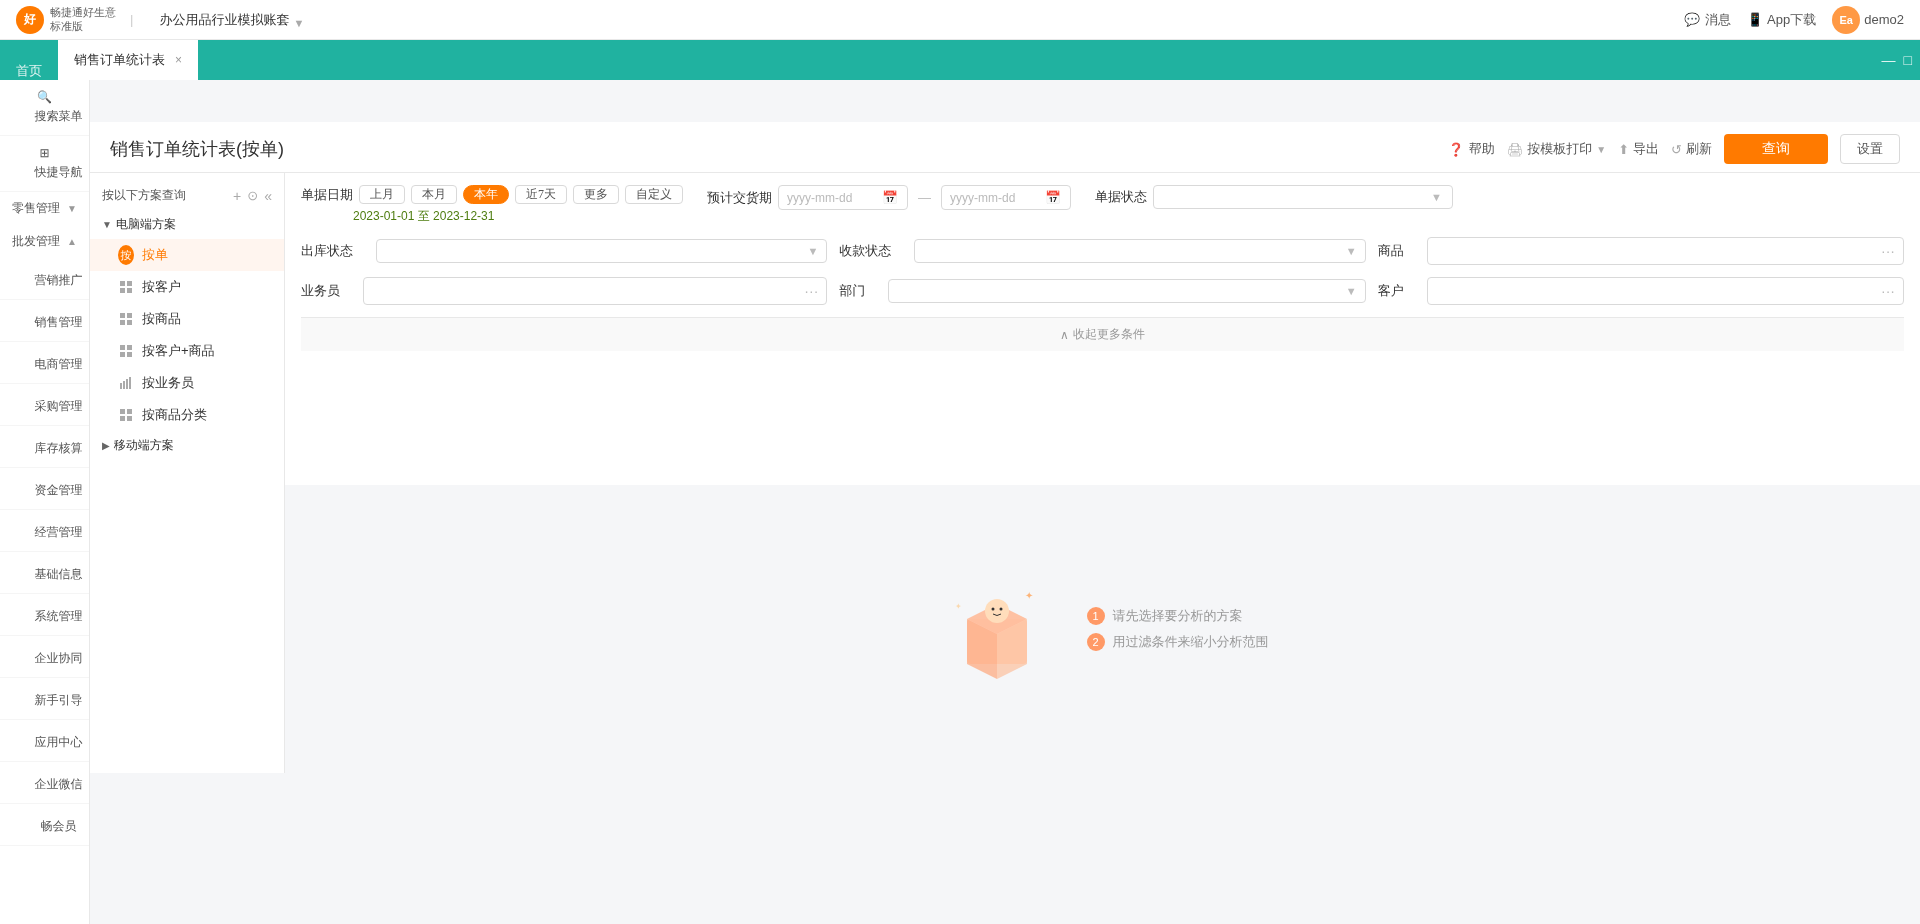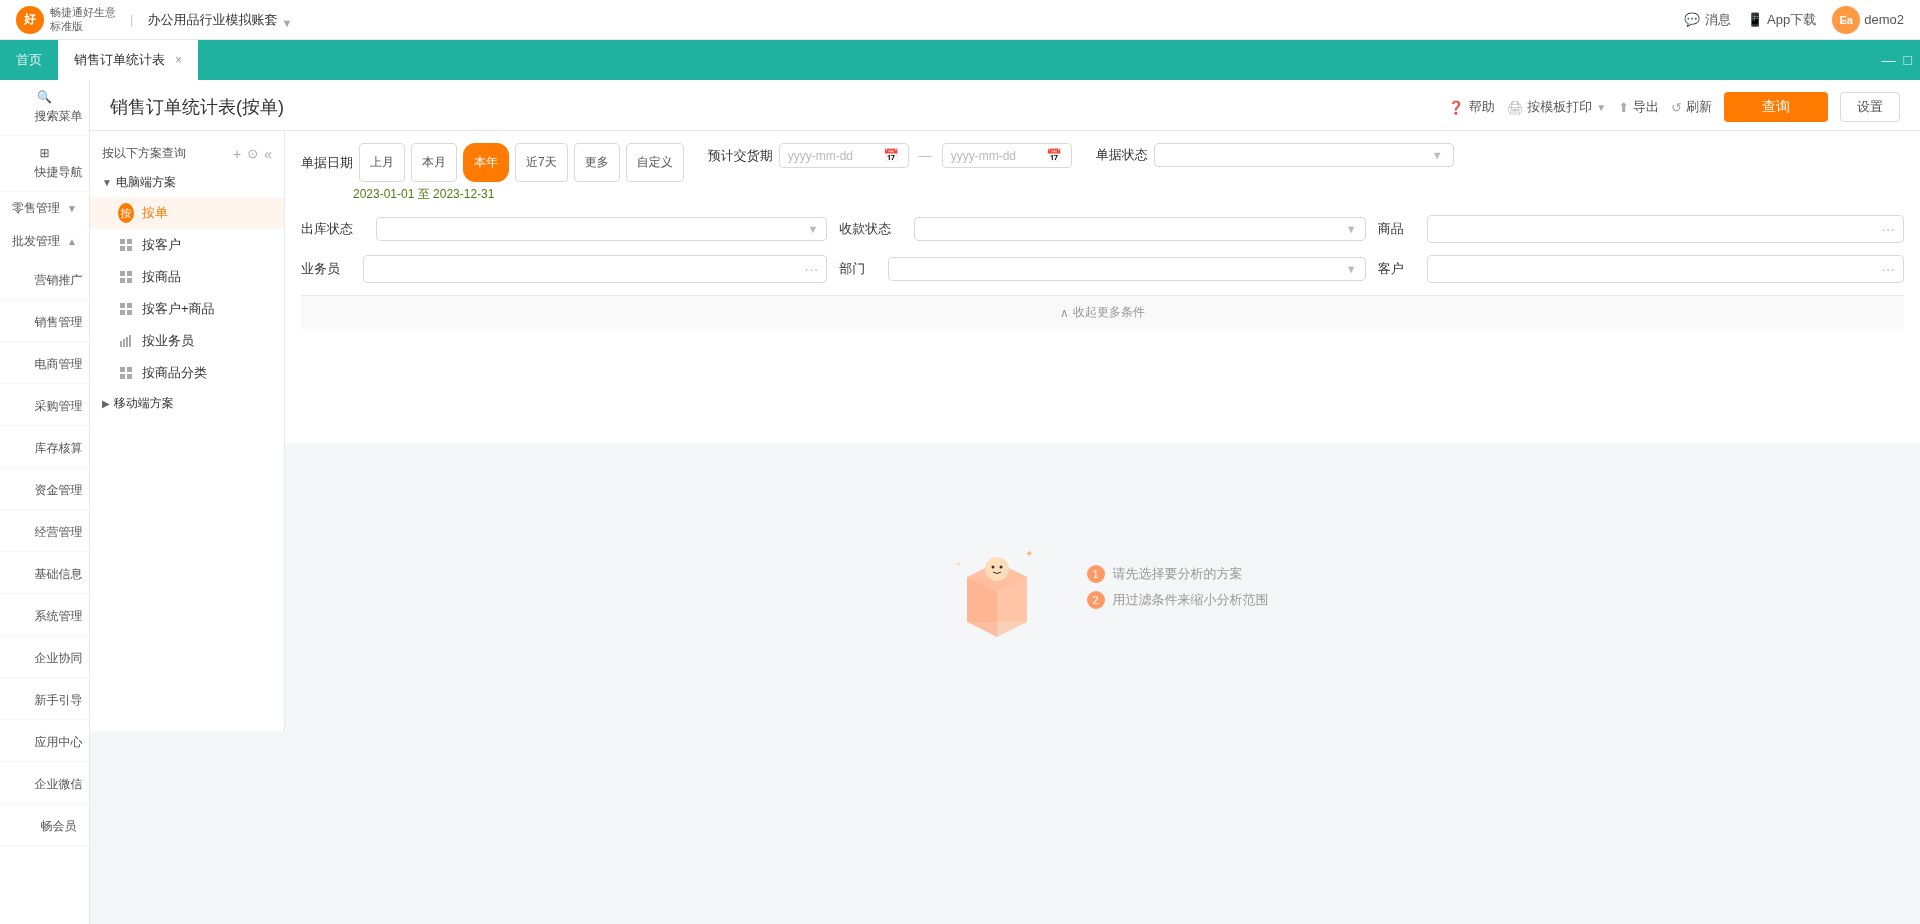--- a/index.html
+++ b/index.html
@@ -37,20 +37,21 @@
       font-size: 12px;
       font-weight: bold;
     }
     .logo-text { font-size: 11px; color: #666; line-height: 1.2; }
     .top-bar-title {
       font-size: 13px;
       color: #333;
       display: flex;
       align-items: flex-end;
       gap: 4px;
+      margin-left: 12px;
     }
     .top-bar-right {
       display: flex;
       align-items: center;
       gap: 16px;
     }
     .top-bar-right-item {
       display: flex;
       align-items: center;
       gap: 4px;
@@ -84,20 +85,21 @@
       display: flex;
       align-items: center;
       padding: 0 16px;
       color: rgba(255,255,255,0.85);
       cursor: pointer;
       font-size: 13px;
       gap: 6px;
     }
     .tab-item.home {
       background: transparent;
+      align-items: flex-end;
     }
     .tab-item.active {
       background: #fff;
       color: #333;
     }
     .tab-close {
       font-size: 12px;
       color: #999;
       margin-left: 4px;
       cursor: pointer;
@@ -161,20 +163,21 @@
     }
 
     
     .page-header {
       background: #fff;
       padding: 12px 20px 8px;
       display: flex;
       align-items: center;
       justify-content: space-between;
       border-bottom: 1px solid #e8e8e8;
+      margin-top: 42px;
     }
     .page-title {
       font-size: 18px;
       font-weight: 500;
       color: #333;
     }
     .page-header-actions {
       display: flex;
       align-items: center;
       gap: 12px;
@@ -280,27 +283,28 @@
       font-size: 13px;
       white-space: nowrap;
       min-width: fit-content;
     }
     .filter-date-group {
       display: flex;
       align-items: center;
       gap: 6px;
     }
     .date-btn {
-      padding: 10px 10px;
+      padding: 0 10px;
       border: 1px solid #d9d9d9;
       border-radius: 4px;
       background: #fff;
       font-size: 12px;
       color: #555;
       cursor: pointer;
+      font-family: Liberation Serif, serif;
     }
     .date-btn.active {
       background: #ff7a00;
       border-color: #ff7a00;
       color: #fff;
       border-radius: 12px;
     }
     .date-range-text {
       font-size: 12px;
       color: #4d7c0f;

